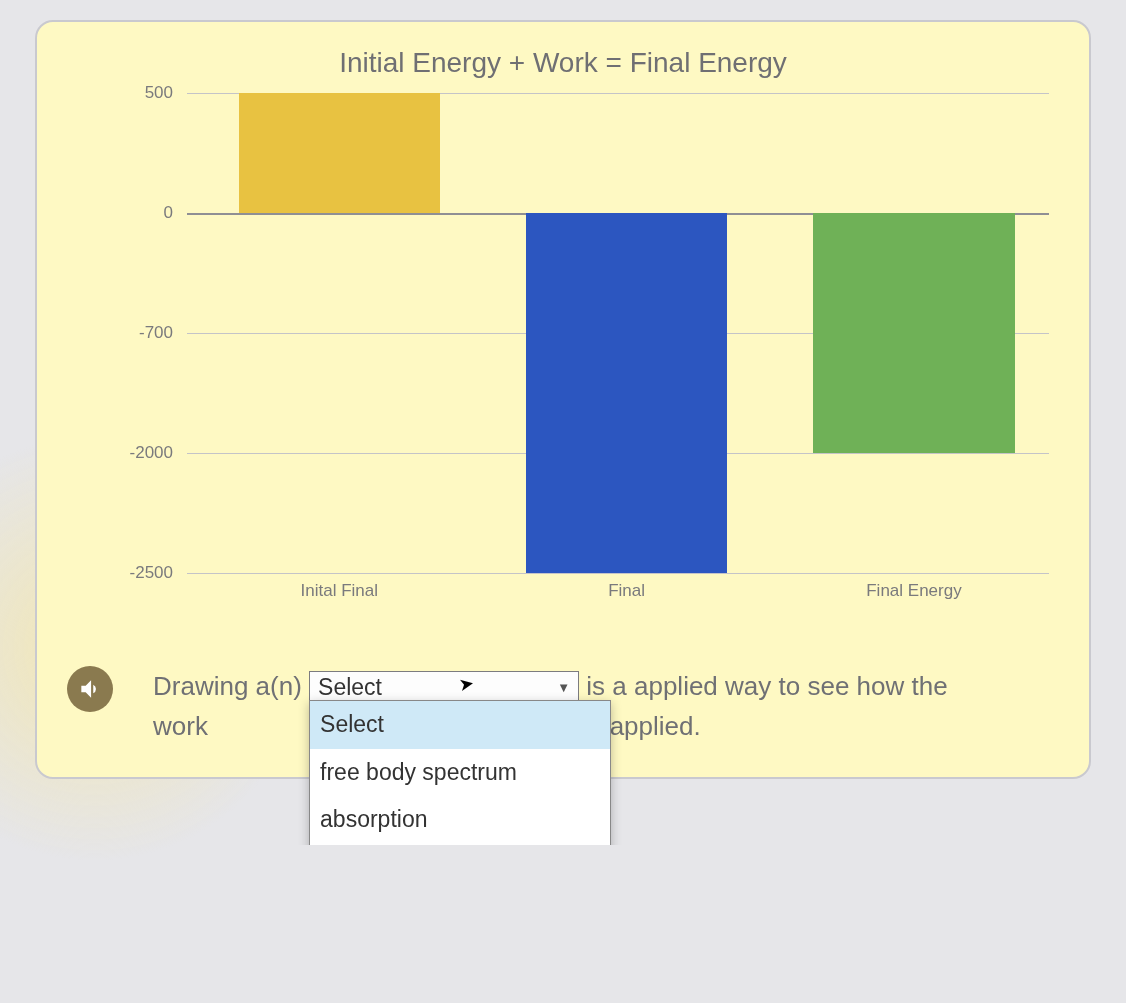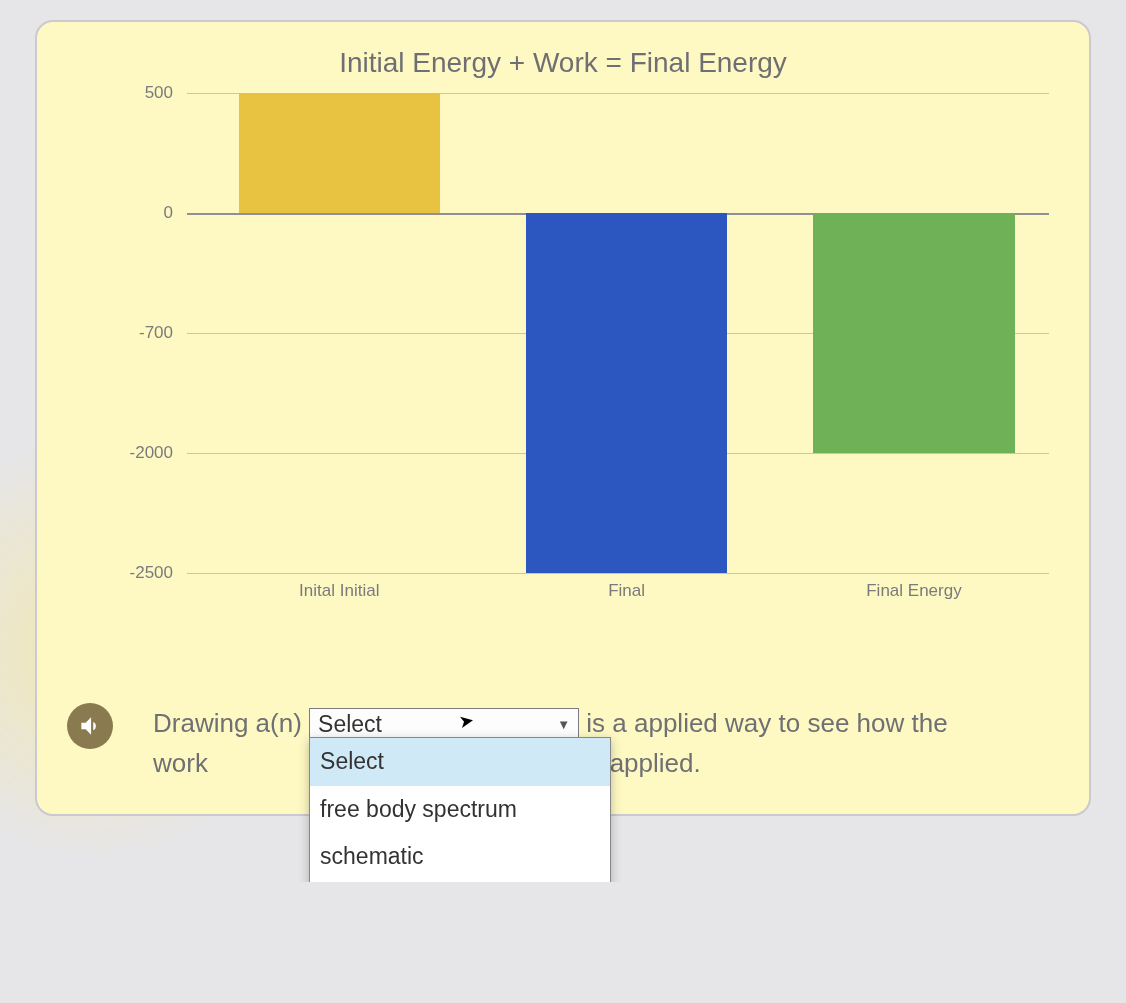--- a/index.html
+++ b/index.html
@@ -7,21 +7,21 @@
   
   .chart-title{text-align:center;font-size:28px;color:#6f6f73;margin:0 0 14px 0;font-weight:normal}
   .chart{position:relative;height:530px;margin-left:120px;margin-right:10px}
   .plot{position:absolute;left:0;right:0;top:0;bottom:50px} 
   .grid-line{position:absolute;left:0;right:0;height:0;border-top:1px solid #c4c4c8}
   .grid-line.zero{border-top:2px solid #8f8f94}
   .y-tick{position:absolute;right:100%;padding-right:14px;font-size:17px;color:#7a7a7d;transform:translateY(-50%)}
   .bar{position:absolute}
   .cat-label{position:absolute;bottom:22px;transform:translateX(-50%);font-size:17px;color:#7a7a7d;white-space:nowrap}
   
-  .question-row{display:flex;align-items:flex-start;margin-top:80px}
+  .question-row{display:flex;align-items:flex-start;margin-top:43px}
   .audio-btn{flex:0 0 auto;width:46px;height:46px;border-radius:50%;background:#8a7a4f;display:flex;align-items:center;justify-content:center;margin-right:40px;cursor:pointer}
   .audio-btn svg{width:26px;height:26px;fill:#fff}
   .sentence{font-size:26px;color:#6f7074;line-height:1.55;position:relative}
   .select-wrap{display:inline-block;position:relative;vertical-align:baseline}
   .select-box{display:inline-flex;align-items:center;justify-content:space-between;width:270px;height:34px;border:1px solid #7c7c80;background:#fdfdfd;font-size:23px;color:#333;padding:0 8px;box-sizing:border-box;cursor:pointer;font-family:inherit}
   .select-box .caret{font-size:13px;color:#555}
   .dropdown{position:absolute;left:0;top:34px;width:300px;background:#fff;border:1px solid #888;box-shadow:0 3px 10px rgba(0,0,0,.25);z-index:50}
   .dropdown .opt{padding:6px 10px;font-size:23px;color:#333;cursor:pointer}
   .dropdown .opt.selected{background:#cfe9f7}
   
@@ -51,21 +51,21 @@
         <div class="grid-line" style="top: 50%;"></div>
         <div class="y-tick" style="top: 50%;">-700</div>
         <div class="grid-line" style="top: 75%;"></div>
         <div class="y-tick" style="top: 75%;">-2000</div>
         <div class="grid-line" style="top: 100%;"></div>
         <div class="y-tick" style="top: 100%;">-2500</div>
         <div class="bar" style="left: 6%; width: 23.3333%; top: 0%; height: 25%; background: rgb(232, 194, 65);"></div>
         <div class="bar" style="left: 39.3333%; width: 23.3333%; top: 25%; height: 75%; background: rgb(44, 86, 192);"></div>
         <div class="bar" style="left: 72.6667%; width: 23.3333%; top: 25%; height: 50%; background: rgb(111, 177, 87);"></div>
       </div>
-  <div class="cat-label" style="left: 17.6667%;">Inital Initial</div>
+  <div class="cat-label" style="left: 17.6667%;">Inital Final</div>
       <div class="cat-label" style="left: 51%;">Final</div>
       <div class="cat-label" style="left: 84.3333%;">Final Energy</div>
     </div>
 
   <div class="question-row">
     <div class="audio-btn" aria-label="play-audio">
       <svg viewBox="0 0 24 24">
           <path d="M4 9v6h4l5 5V4L8 9H4zm13.5 3a4.5 4.5 0 0 0-2.5-4v8a4.5 4.5 0 0 0 2.5-4z"></path>
         </svg>
     </div>
@@ -73,21 +73,21 @@
       <span>Drawing a(n) </span>
       <span class="select-wrap">
         <span class="select-box">
           <span>Select</span>
           <span class="caret">▼</span>
         </span>
         <span class="cursor">➤</span>
         <div class="dropdown" id="dropdown">
             <div class="opt selected">Select</div>
             <div class="opt">free body spectrum</div>
-            <div class="opt">schematic</div>
+            <div class="opt">absorption</div>
             <div class="opt">energy diagram</div>
             <div class="opt">absorption spectrum</div>
           </div>
       </span>
       <span> is a applied way to see how the</span>
       <br>
       <span>work</span><span class="gap-hidden" style="visibility:hidden">gy changes in a s</span><span>ystem as work is applied.</span>
     </div>
   </div>
 

